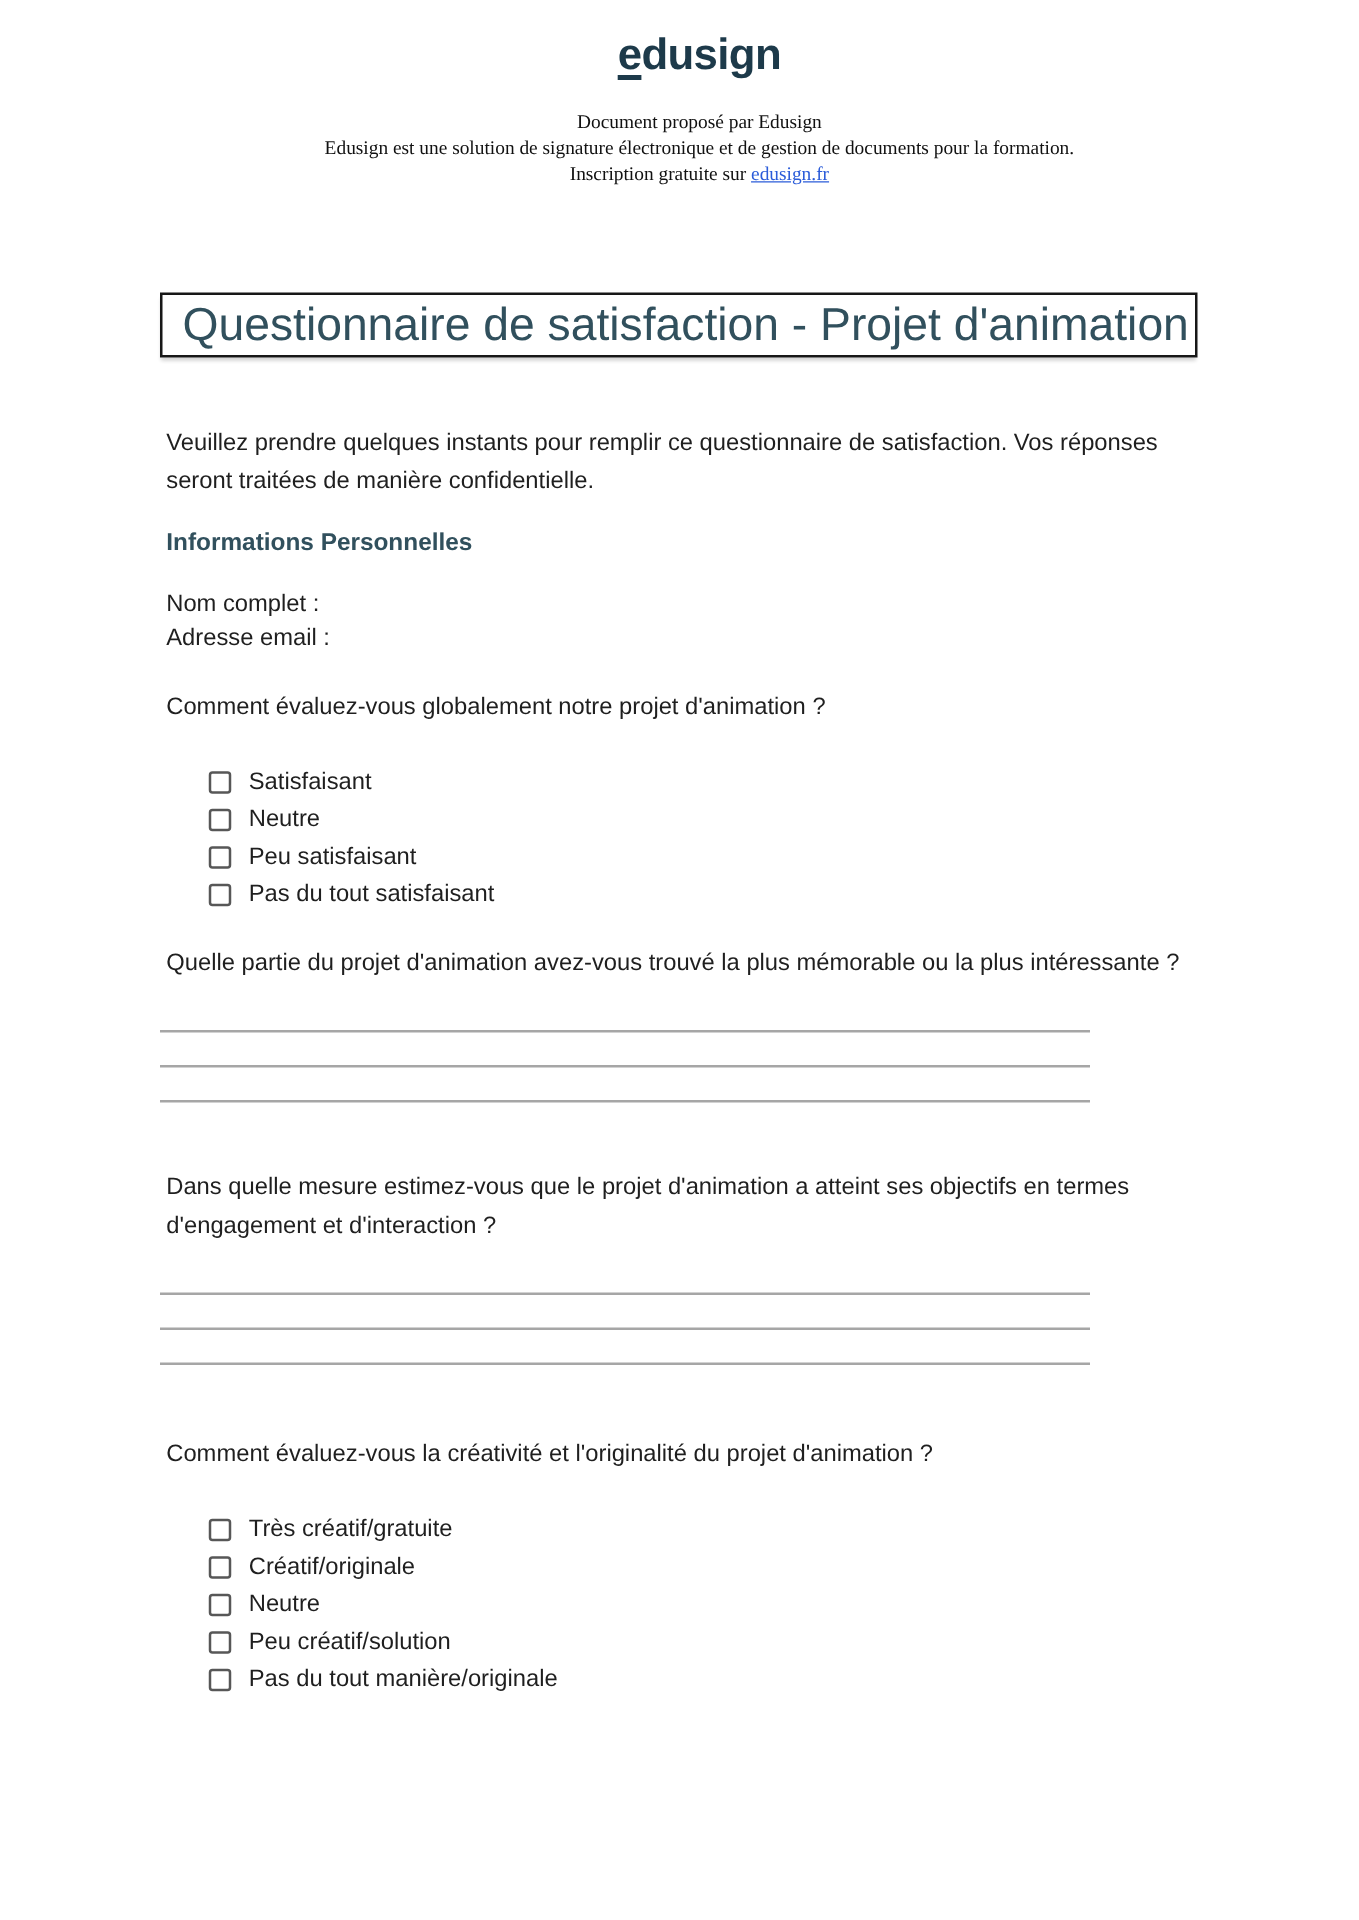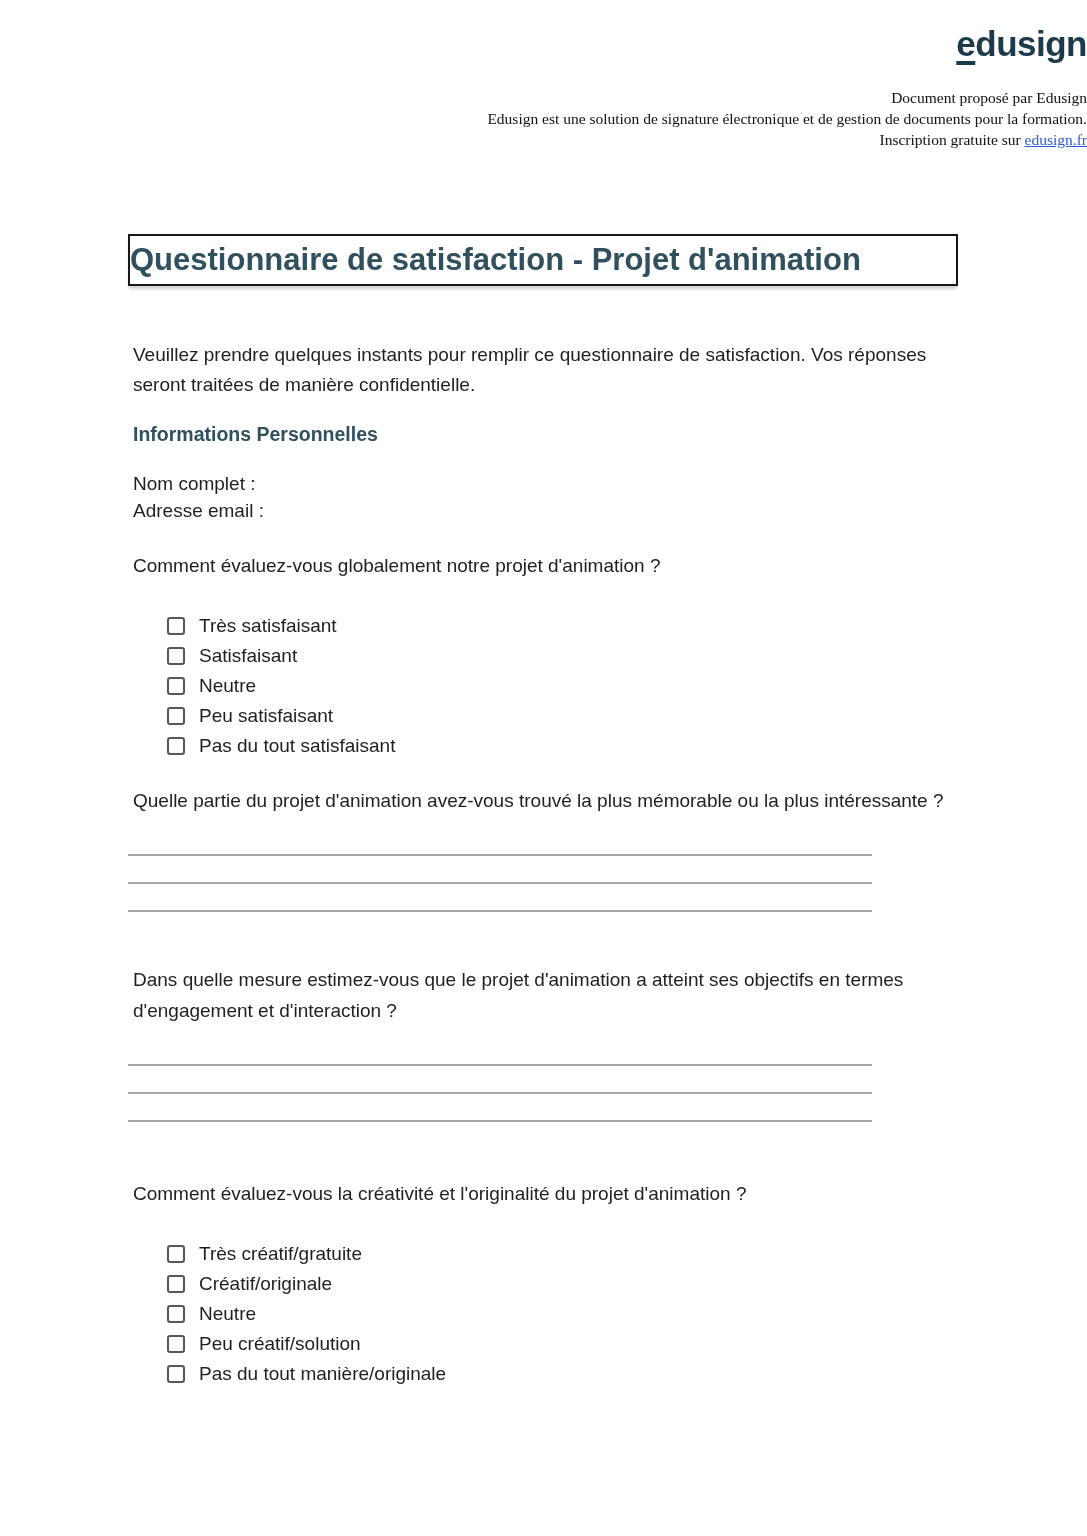--- a/index.html
+++ b/index.html
@@ -5,21 +5,21 @@
   html,body{margin:0;padding:0;}
   body{
     width:1087px;height:1536px;background:#ffffff;
     font-family:"Liberation Sans", sans-serif;
     color:var(--text,#1f1f1f);
     overflow:hidden;
   }
   .page{box-sizing:border-box;width:1087px;height:1536px;padding-top:24px;}
 
   
-  .header{text-align:right;padding-left:32px;}
+  .header{text-align:center;padding-left:32px;}
   .logo{
     font-size:35px;font-weight:600;letter-spacing:-0.5px;
     color:var(--logo,#1d3a4a);line-height:40px;
   }
   .logo .logo-e{
     text-decoration:underline;
     text-decoration-thickness:4px;
     text-underline-offset:5px;
   }
   .tagline{
@@ -33,22 +33,22 @@
   .title-box{
     box-sizing:border-box;
     margin:84px 0 0 128px;
     width:830px;height:52px;
     border:2px solid var(--box_border,#171717);
     background:#fff;
     box-shadow:0 4px 3px -1px rgba(0,0,0,0.18);
     display:flex;align-items:center;
   }
   .title-box h1{
-    margin:0;padding-left:0;
-    font-size:31px;font-weight:700;letter-spacing:0;
+    margin:0;padding-left:16px;
+    font-size:37px;font-weight:400;letter-spacing:0;
     color:var(--accent,#31505d);
     white-space:nowrap;
   }
 
   
   .content{margin-left:133px;width:830px;font-size:19px;}
   .intro{margin-top:54px;line-height:30px;}
   .section-heading{
     margin-top:22px;font-weight:bold;font-size:19.5px;line-height:24px;
     color:var(--accent,#31505d);
@@ -99,24 +99,20 @@
 
     <div class="fields">
       <div>Nom complet :</div>
       <div>Adresse email :</div>
     </div>
 
     <div class="question q1">Comment évaluez-vous globalement notre projet d'animation ?</div>
     <div class="opts">
         <div class="opt-row">
           <span class="cb"></span>
-          <span class="opt-label">Très satisfaisant</span>
-        </div>
-        <div class="opt-row">
-          <span class="cb"></span>
           <span class="opt-label">Satisfaisant</span>
         </div>
         <div class="opt-row">
           <span class="cb"></span>
           <span class="opt-label">Neutre</span>
         </div>
         <div class="opt-row">
           <span class="cb"></span>
           <span class="opt-label">Peu satisfaisant</span>
         </div>

